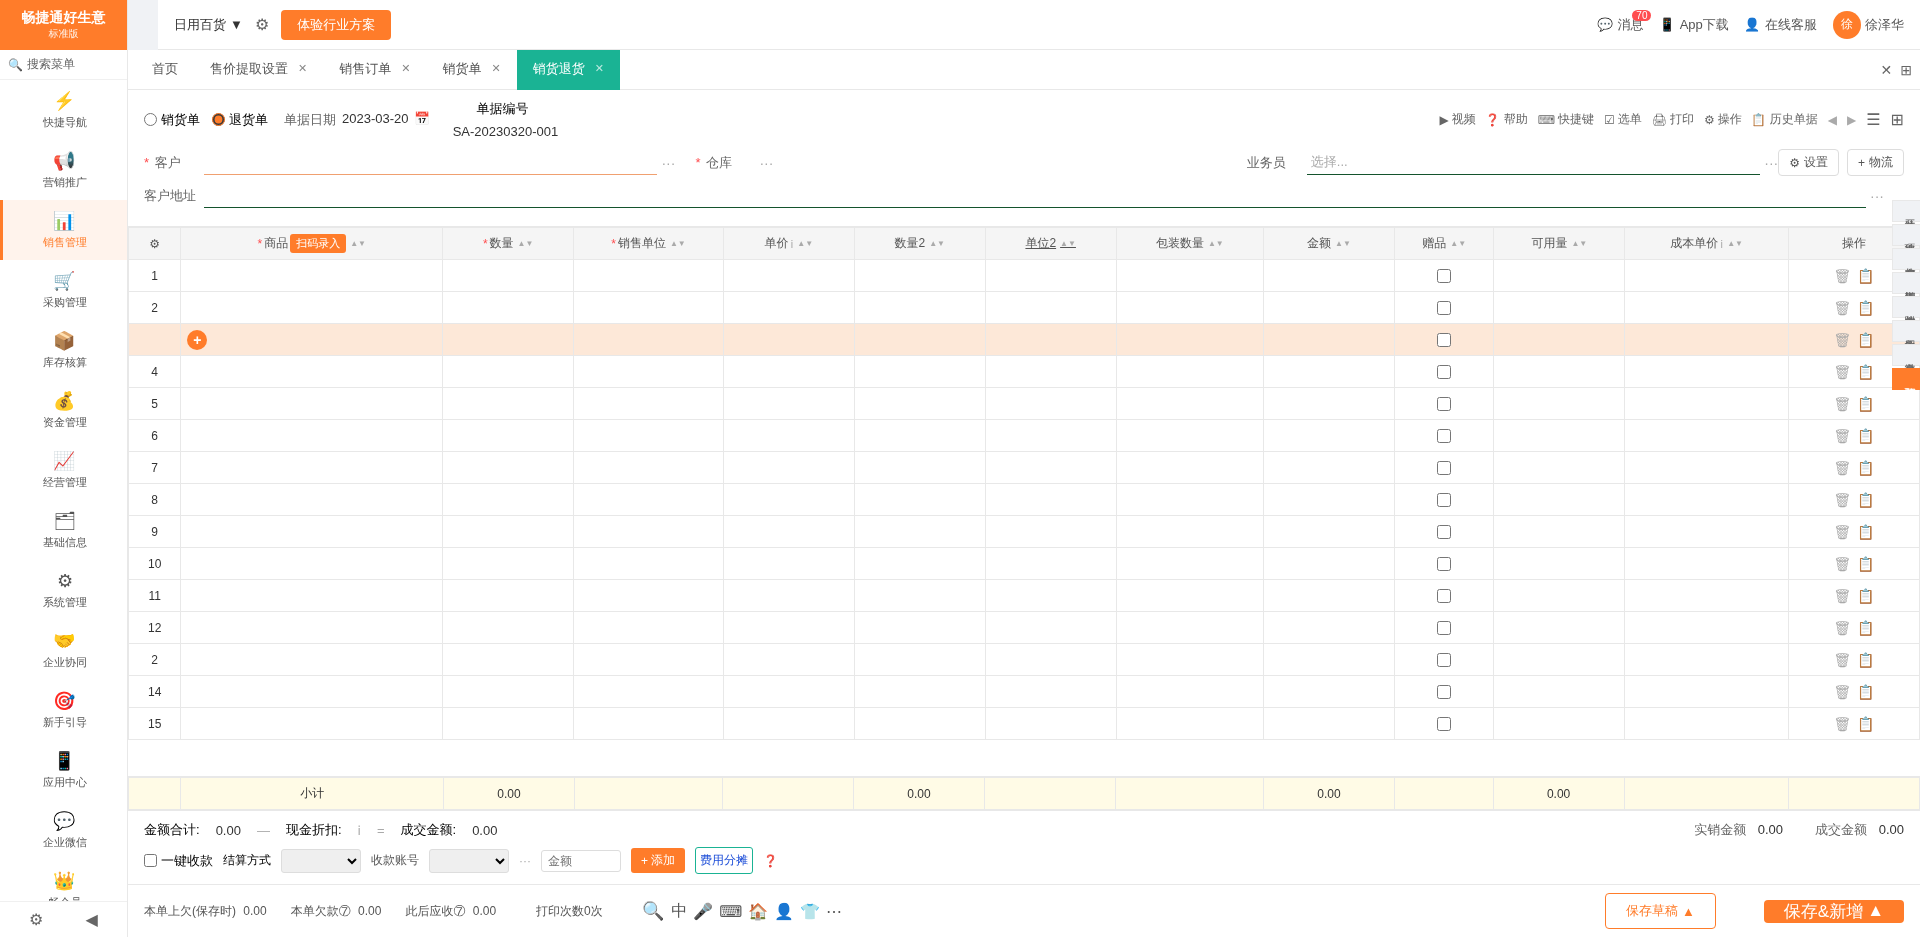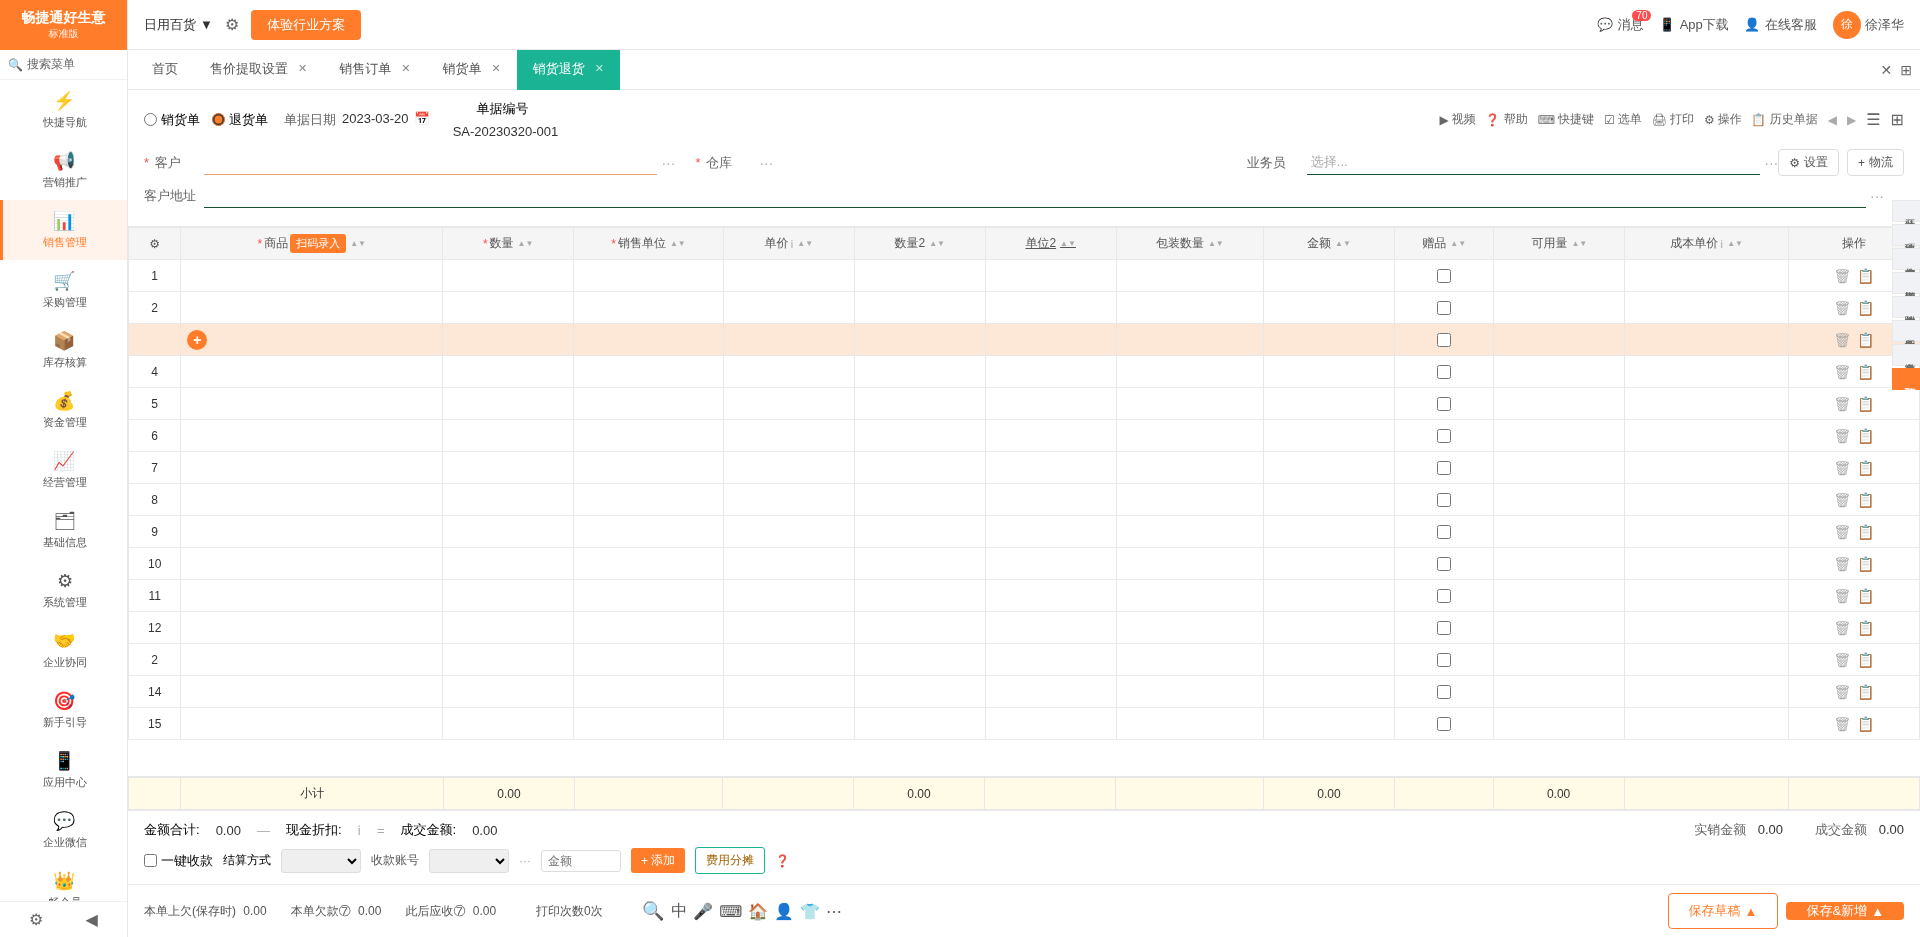--- a/index.html
+++ b/index.html
@@ -15,21 +15,21 @@
     .sidebar-item { display: flex; flex-direction: column; align-items: center; padding: 10px 4px; cursor: pointer; color: #555; border-left: 3px solid transparent; }
     .sidebar-item.active { background: #fff3ec; color: #ff7c2a; border-left: 3px solid #ff7c2a; }
     .sidebar-item .icon { font-size: 18px; margin-bottom: 3px; }
     .sidebar-item .label { font-size: 11px; }
     .sidebar-bottom { padding: 8px; display: flex; justify-content: space-around; border-top: 1px solid #f0f0f0; }
 
     
     .main { flex: 1; display: flex; flex-direction: column; overflow: hidden; }
 
     
-    .topbar { height: 50px; background: #fff; display: flex; align-items: center; padding: 4px 16px; border-bottom: 1px solid #e8e8e8; justify-content: space-between; }
+    .topbar { height: 50px; background: #fff; display: flex; align-items: center; padding: 4px 16px; border-bottom: 1px solid #e8e8e8; justify-content: space-between; margin-left: 30px; }
     .topbar-left { display: flex; align-items: center; gap: 12px; }
     .topbar-dropdown { display: flex; align-items: center; gap: 4px; color: #333; cursor: pointer; font-size: 13px; }
     .topbar-settings { color: #666; cursor: pointer; font-size: 16px; }
     .topbar-btn { background: #ff7c2a; color: #fff; border: none; padding: 6px 16px; border-radius: 4px; cursor: pointer; font-size: 13px; }
     .topbar-right { display: flex; align-items: center; gap: 16px; color: #555; font-size: 13px; }
     .topbar-right .notif { position: relative; cursor: pointer; }
     .badge { position: absolute; top: -6px; right: -8px; background: #ff4d4f; color: #fff; border-radius: 8px; font-size: 10px; padding: 0 4px; min-width: 16px; text-align: center; }
     .topbar-right .item { cursor: pointer; display: flex; align-items: center; gap: 4px; }
     .avatar { width: 28px; height: 28px; border-radius: 50%; background: #ff7c2a; display: flex; align-items: center; justify-content: center; color: #fff; font-size: 12px; }
 
@@ -86,28 +86,28 @@
 
     
     .bottom-form { background: #fff; padding: 10px 16px; border-top: 1px solid #e8e8e8; }
     .bottom-row { display: flex; align-items: center; gap: 16px; margin-bottom: 8px; font-size: 13px; }
     .bottom-row .dash { color: #aaa; }
     .bottom-row .equals { color: #aaa; }
     .payment-row { display: flex; align-items: center; gap: 10px; }
     .payment-row .checkbox-label { display: flex; align-items: center; gap: 4px; cursor: pointer; font-size: 13px; }
     .payment-row select, .payment-row input { border: 1px solid #ddd; padding: 3px 6px; border-radius: 3px; font-size: 12px; }
     .btn-add { background: #ff7c2a; color: #fff; border: none; padding: 4px 10px; border-radius: 3px; cursor: pointer; display: flex; align-items: center; gap: 3px; font-size: 12px; }
-    .btn-fenyong { background: #fff; border: 1px solid #1ab394; color: #a16207; padding: 4px 10px; border-radius: 3px; cursor: pointer; font-size: 12px; }
+    .btn-fenyong { background: #fff; border: 1px solid #1ab394; color: #1d4ed8; padding: 4px 4px; border-radius: 3px; cursor: pointer; font-size: 12px; }
 
     
     .action-bar { background: #fff; padding: 8px 16px; border-top: 1px solid #e8e8e8; display: flex; align-items: center; justify-content: space-between; }
     .action-bar-left { display: flex; align-items: center; gap: 24px; font-size: 12px; color: #555; }
     .action-bar-right { display: flex; align-items: center; gap: 8px; }
     .btn-save-draft { background: #fff; border: 1px solid #ff7c2a; color: #ff7c2a; padding: 8px 20px; border-radius: 4px; cursor: pointer; font-size: 13px; display: flex; align-items: center; gap: 4px; }
-    .btn-save-new { background: #ff7c2a; color: #fff; border: none; padding: 0 20px; border-radius: 4px; cursor: pointer; font-size: 13px; display: flex; align-items: center; gap: 4px; }
+    .btn-save-new { background: #ff7c2a; color: #fff; border: none; padding: 0 20px; border-radius: 4px; cursor: pointer; font-size: 17px; display: flex; align-items: center; gap: 4px; margin-left: 40px; }
 
     
     ::-webkit-scrollbar { width: 6px; height: 6px; }
     ::-webkit-scrollbar-track { background: #f5f5f5; }
     ::-webkit-scrollbar-thumb { background: #ccc; border-radius: 3px; }
 
     .content-wrapper { flex: 1; overflow: auto; display: flex; flex-direction: column; }
   </style>
 </head>
 <body>

